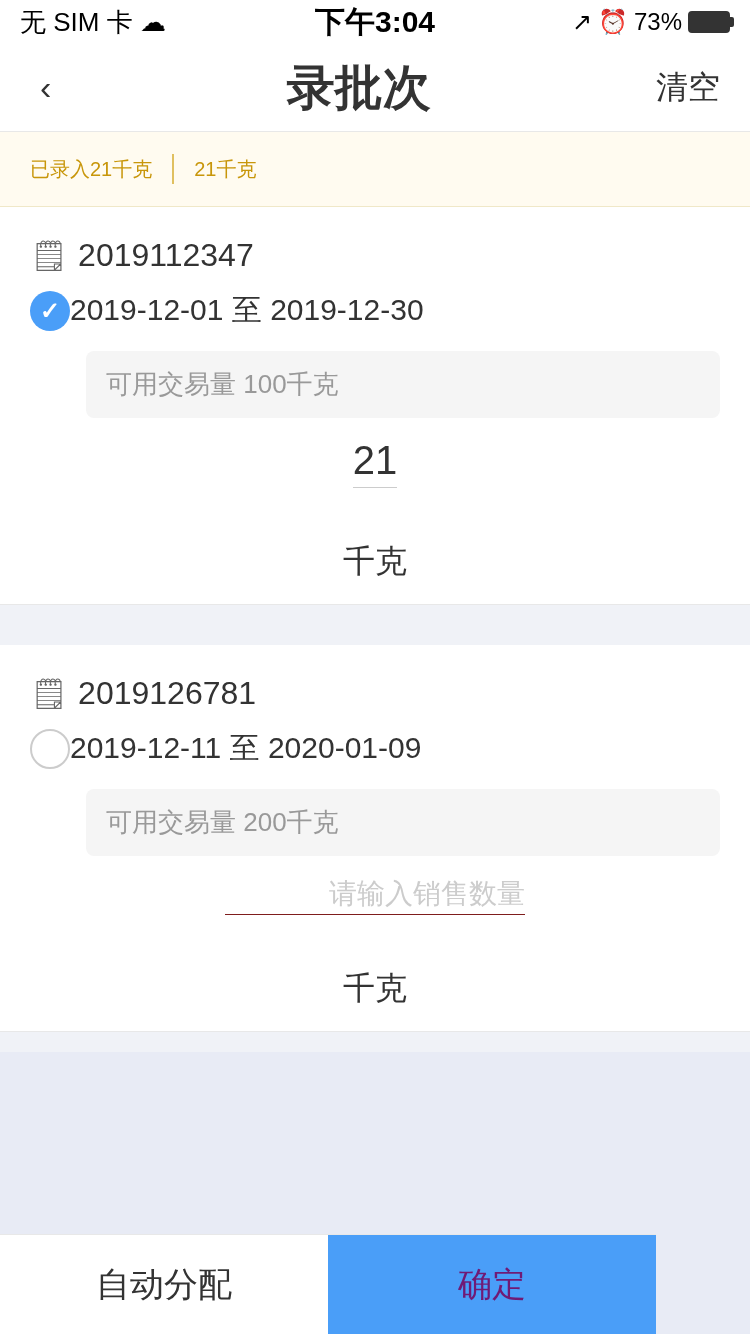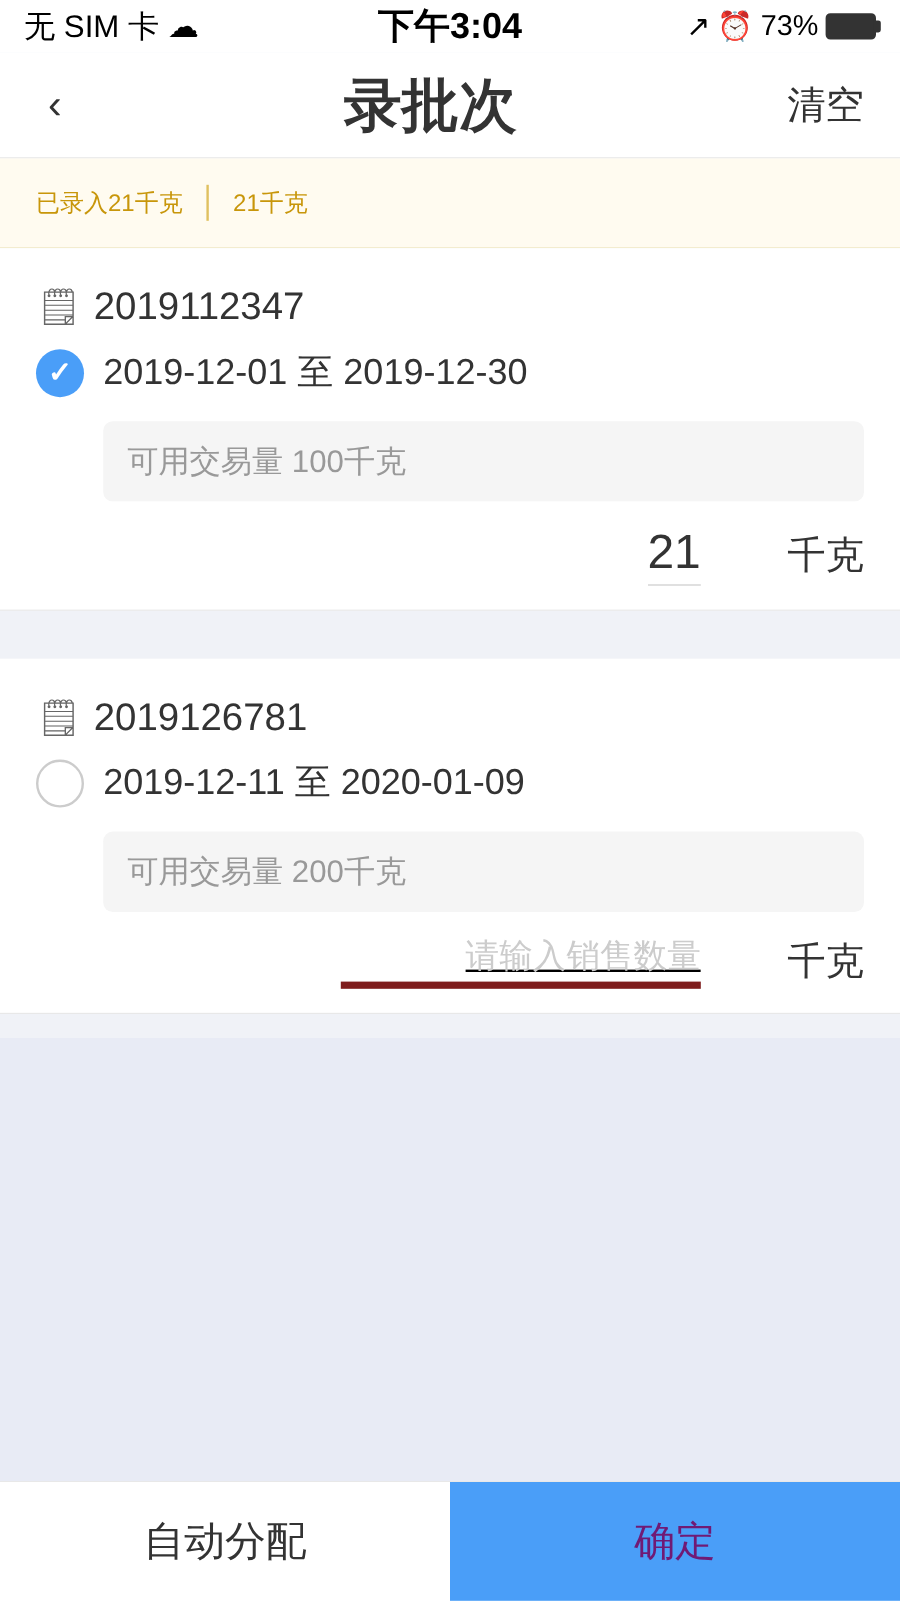--- a/index.html
+++ b/index.html
@@ -134,21 +134,20 @@
       color: #666;
     }
     .batch-id {
       font-size: 32px;
       color: #333;
       font-weight: 500;
     }
     .batch-date-row {
       display: flex;
       align-items: center;
-      gap: 16px;
       margin-bottom: 20px;
     }
     .radio-circle {
       width: 40px;
       height: 40px;
       border-radius: 50%;
       flex-shrink: 0;
       display: flex;
       align-items: center;
       justify-content: center;
@@ -185,20 +184,21 @@
 
     
     .quantity-row {
       display: flex;
       align-items: center;
       justify-content: flex-end;
       padding: 20px 30px 20px 30px;
       gap: 26px;
       border-bottom: 1px solid #e8e8e8;
       background: #fff;
+      flex-direction: column;
     }
     .quantity-value {
       font-size: 40px;
       color: #333;
       font-weight: 400;
     }
     .quantity-unit {
       font-size: 32px;
       color: #333;
     }
@@ -221,21 +221,21 @@
     .section-sep {
       height: 20px;
       background: #f0f2f7;
     }
 
     
     .footer {
       position: fixed;
       bottom: 0;
       left: 0;
-      width: 750px;
+      width: 656px;
       height: 100px;
       display: flex;
       background: #fff;
       border-top: 1px solid #e8e8e8;
     }
     .footer-auto {
       flex: 1;
       display: flex;
       align-items: center;
       justify-content: center;
@@ -325,21 +325,21 @@
     <div class="batch-date-row">
       <div class="radio-circle radio-unchecked"></div>
       <span class="batch-date">2019-12-11 至 2020-01-09</span>
     </div>
     <div class="available-box">
       <span class="available-text">可用交易量 200千克</span>
     </div>
   </div>
 
   <div class="quantity-row">
-    <div style="display:flex;align-items:baseline;gap:10px;border-bottom:6px solid #7f1d1d;padding-bottom:4px;text-decoration:underline;">
+    <div style="display:flex;align-items:baseline;gap:10px;border-bottom:1px solid #7f1d1d;padding-bottom:4px;">
       <input class="underline-input" type="text" style="border: none; font-size: 30px; color: rgb(204, 204, 204); text-align: right; width: 300px; background: transparent; outline: none;" placeholder="请输入销售数量">
     </div>
     <span style="width:20px;"></span>
     <span class="quantity-unit">千克</span>
   </div>
 </div>
 
 <div class="gray-fill" style="height:400px;"></div>
 
 <div class="footer">

